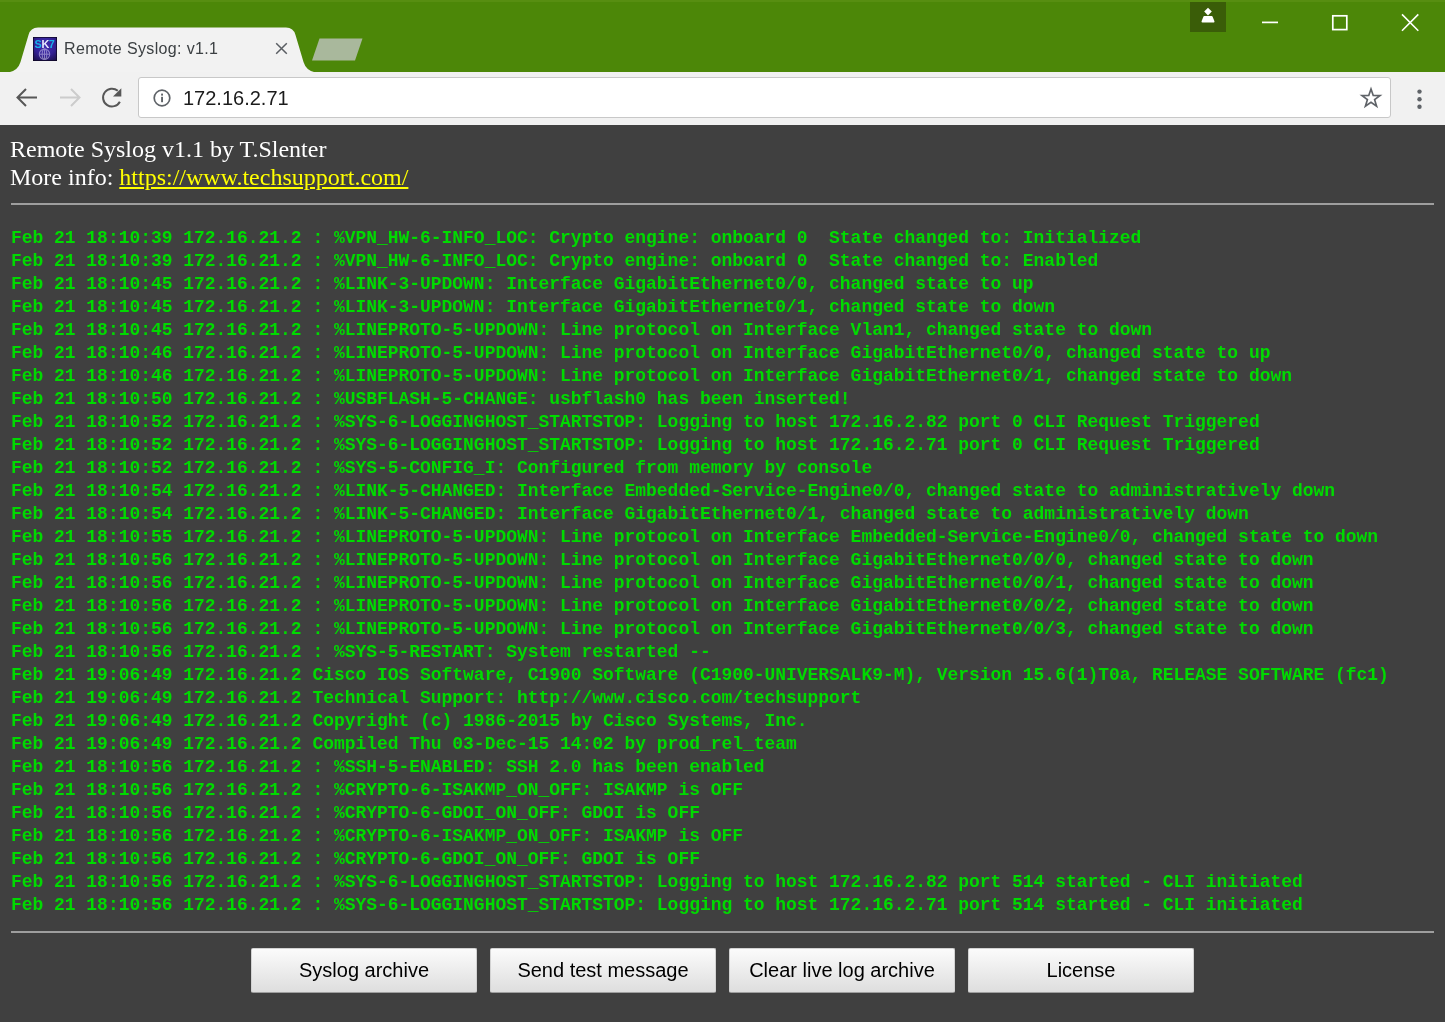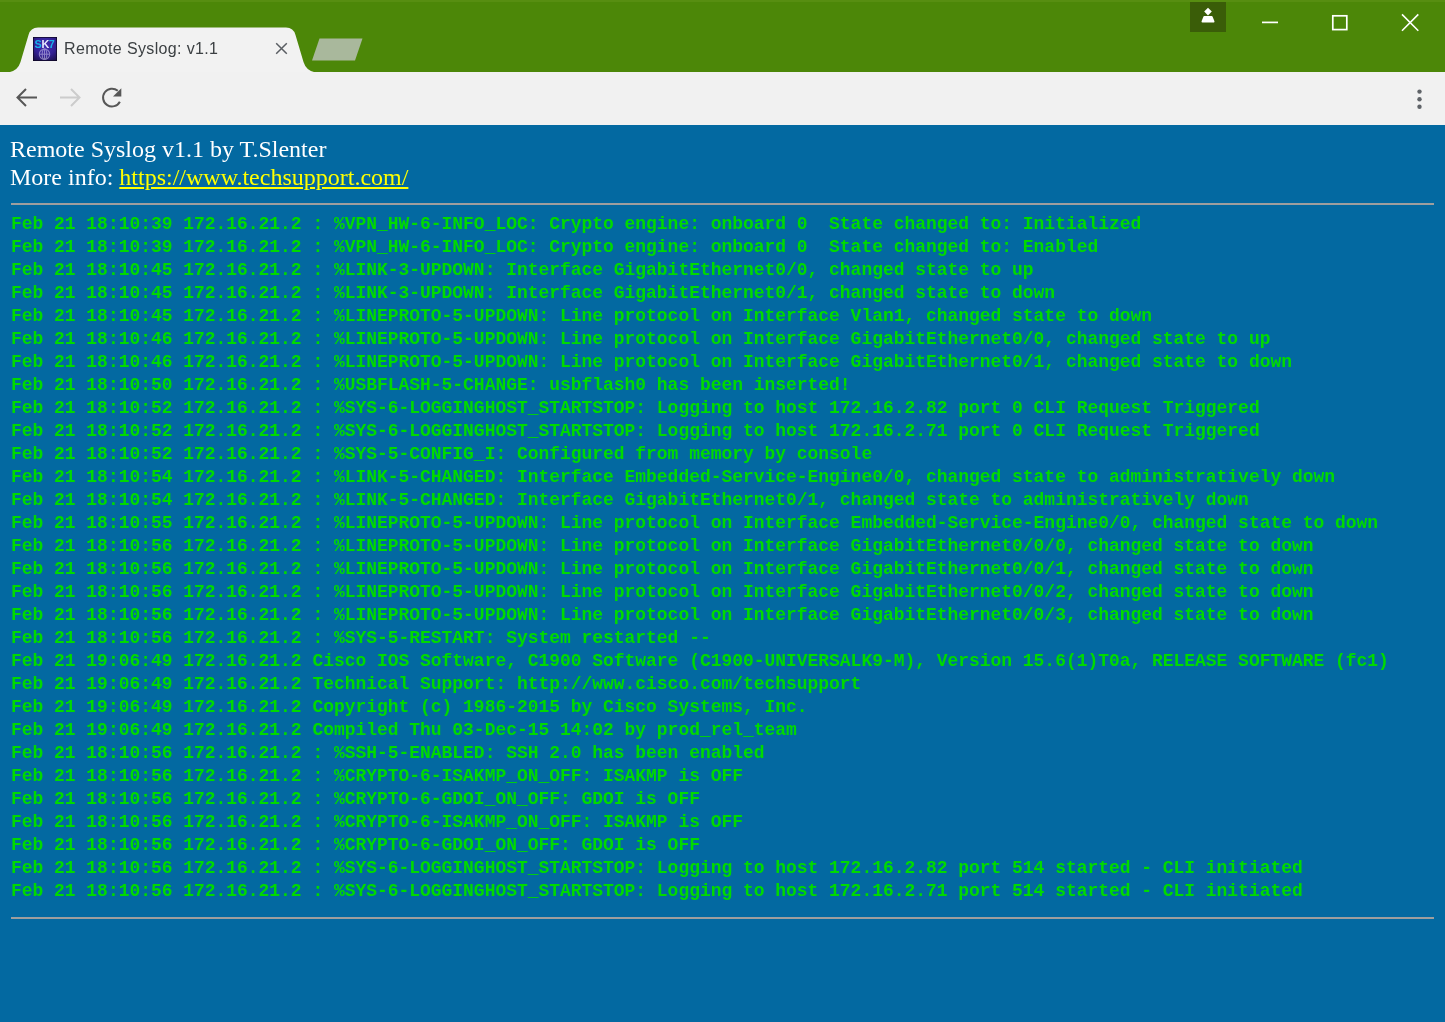--- a/index.html
+++ b/index.html
@@ -14,25 +14,25 @@
   #profilebtn { position:absolute; left:1190px; top:2px; width:36px; height:30px; background:#3a5d08; }
   #profilebtn svg { position:absolute; left:0; top:0; }
   .winctl { position:absolute; top:0; height:46px; }
 
   
   #toolbar { position:absolute; left:0; top:72px; width:1445px; height:53px; background:#f1f1f1; }
   #omnibox { position:absolute; left:138px; top:5px; width:1253px; height:41px; background:#fff; border:1px solid #c8c8c8; border-radius:3px; }
   #urltext { position:absolute; left:44px; top:9px; font-size:20px; color:#1b1b1b; }
 
   
-  #page { position:absolute; left:0; top:125px; width:1445px; height:897px; background:#0369a1; }
+  #page { position:absolute; left:0; top:125px; width:1445px; height:897px; background:#404040; }
   #hdr { margin:10px 10px 0 10px; font-family:"Liberation Serif", serif; font-size:24px; line-height:28px; color:#fff; }
   #hdr a { color:#ffff00; text-underline-offset:2px; }
   hr.line { border:none; border-top:2px solid #9e9e9e; margin:12px 11px 0 11px; }
-  #log { margin:8px 0 0 11px; padding-bottom:2px; font-family:"Liberation Mono", monospace; font-weight:bold; font-size:17.95px; line-height:23px; color:#00da00; white-space:pre; }
+  #log { margin:22px 0 0 11px; padding-bottom:2px; font-family:"Liberation Mono", monospace; font-weight:bold; font-size:17.95px; line-height:23px; color:#00da00; white-space:pre; }
   #btnrow { position:absolute; left:0; top:823px; width:1445px; text-align:center; }
   button.b { width:226px; height:45px; margin:0 6.5px; font-family:"Liberation Sans",sans-serif; font-size:20px; color:#000;
     background:linear-gradient(#fbfbfb,#dedede); border:1px solid #d2d2d2; border-bottom-color:#9e9e9e; border-radius:2px; }
 </style>
 </head>
 <body>
 
 <div id="titlebar">
   <svg id="tabsvg" width="400" height="72">
     <path d="M 10 72 Q 18 70 20.5 62 L 28.5 35 Q 30.5 27.5 38 27.5 L 286 27.5 Q 293.5 27.5 295.5 35 L 303.5 62 Q 306 70 314 72 Z" fill="#f2f2f2"></path>
@@ -82,20 +82,31 @@
   <svg width="140" height="53">
     <g stroke="#575757" stroke-width="2" fill="none">
       <path d="M 37 25.5 L 18.5 25.5 M 26 17 L 17.5 25.5 L 26 34"></path>
     </g>
     <g stroke="#cccccc" stroke-width="2" fill="none">
       <path d="M 60 25.5 L 78.5 25.5 M 71 17 L 79.5 25.5 L 71 34"></path>
     </g>
     <path d="M 117.8 90.8 A 8.9 8.9 0 1 0 119.86 101.68" fill="none" stroke="#575757" stroke-width="2" transform="translate(0,-72)"></path>
     <path d="M 113.0 96.5 L 121.3 96.5 L 121.3 88.2 Z" fill="#575757" transform="translate(0,-72)"></path>
   </svg>
+  <div id="omnibox">
+    <svg style="position:absolute;left:14px;top:11px" width="18" height="18" viewBox="0 0 18 18">
+      <circle cx="9" cy="9" r="7.8" fill="none" stroke="#5f6368" stroke-width="1.7"></circle>
+      <rect x="8.1" y="7.8" width="1.9" height="5.4" fill="#5f6368"></rect>
+      <rect x="8.1" y="4.6" width="1.9" height="2" fill="#5f6368"></rect>
+    </svg>
+    <div id="urltext">172.16.2.71</div>
+    <svg style="position:absolute;left:1220px;top:8px" width="24" height="24" viewBox="0 0 24 24">
+      <path d="M12 3 L14.23 9.43 L21.03 9.56 L15.61 13.67 L17.58 20.19 L12 16.3 L6.42 20.19 L8.39 13.67 L2.97 9.56 L9.77 9.43 Z" fill="none" stroke="#5f6368" stroke-width="1.7" stroke-linejoin="miter"></path>
+    </svg>
+  </div>
   <svg style="position:absolute;left:1408px;top:15.5px" width="24" height="26">
     <circle cx="11.5" cy="3.6" r="2.2" fill="#5f6368"></circle>
     <circle cx="11.5" cy="11.2" r="2.2" fill="#5f6368"></circle>
     <circle cx="11.5" cy="18.8" r="2.2" fill="#5f6368"></circle>
   </svg>
 </div>
 
 <div id="page">
   <div id="hdr">Remote Syslog v1.1 by T.Slenter<br>More info: <a href="#">https://www.techsupport.com/</a></div>
   <hr class="line">
@@ -123,13 +134,16 @@
 Feb 21 19:06:49 172.16.21.2 Copyright (c) 1986-2015 by Cisco Systems, Inc.
 Feb 21 19:06:49 172.16.21.2 Compiled Thu 03-Dec-15 14:02 by prod_rel_team
 Feb 21 18:10:56 172.16.21.2 : %SSH-5-ENABLED: SSH 2.0 has been enabled
 Feb 21 18:10:56 172.16.21.2 : %CRYPTO-6-ISAKMP_ON_OFF: ISAKMP is OFF
 Feb 21 18:10:56 172.16.21.2 : %CRYPTO-6-GDOI_ON_OFF: GDOI is OFF
 Feb 21 18:10:56 172.16.21.2 : %CRYPTO-6-ISAKMP_ON_OFF: ISAKMP is OFF
 Feb 21 18:10:56 172.16.21.2 : %CRYPTO-6-GDOI_ON_OFF: GDOI is OFF
 Feb 21 18:10:56 172.16.21.2 : %SYS-6-LOGGINGHOST_STARTSTOP: Logging to host 172.16.2.82 port 514 started - CLI initiated
 Feb 21 18:10:56 172.16.21.2 : %SYS-6-LOGGINGHOST_STARTSTOP: Logging to host 172.16.2.71 port 514 started - CLI initiated</div>
   <hr class="line">
+  <div id="btnrow">
+    <button class="b">Syslog archive</button><button class="b">Send test message</button><button class="b">Clear live log archive</button><button class="b">License</button>
+  </div>
 </div>
 
 </body></html>

